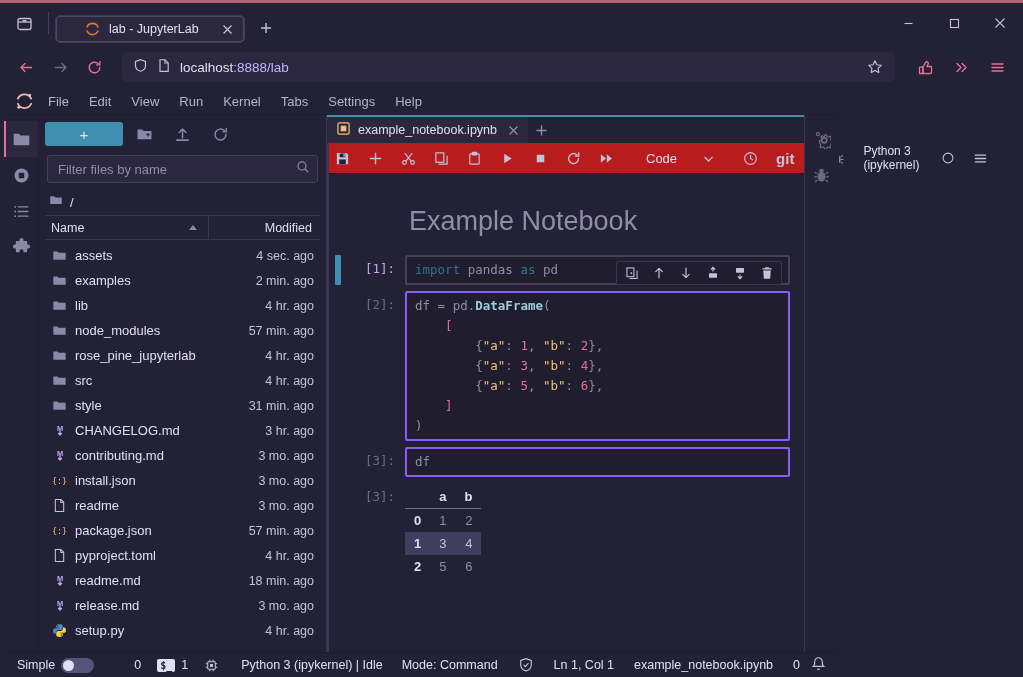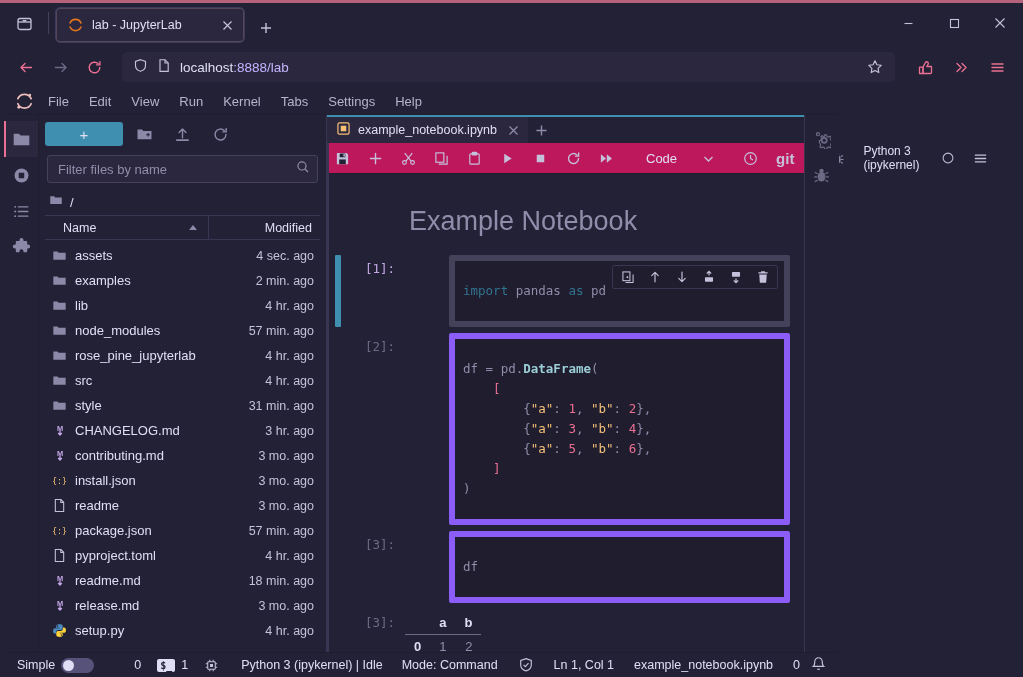--- a/index.html
+++ b/index.html
@@ -24,22 +24,22 @@
   }
   .tb-left { display:flex; align-items:center; height:46px; padding-left: 6px; }
   .firefox-list-btn {
     width: 36px; height: 32px; display:flex; align-items:center; justify-content:center;
     border-radius:4px; cursor:pointer;
   }
   .vert-sep { width:1px; height:22px; background:#44415a; margin: 0 6px; align-self:center; }
 
   .tabstrip { display:flex; align-items:flex-end; height:46px; flex:1; padding-bottom: 3px; }
   .btab {
-    height: 36px; min-width: 190px; max-width: 230px; display:flex; align-items:center;
-    gap:9px; padding: 0 8px 0 11px; border-radius:5px;
+    height: 28px; min-width: 190px; max-width: 230px; display:flex; align-items:center;
+    gap:9px; padding: 0 8px 0 28px; border-radius:5px;
     background: #2a273f; border: 1px solid #3e3a5c;
     box-shadow: inset 0 0 0 1px rgba(235,188,186,0.22);
     cursor: pointer;
   }
   .btab-favicon { width:16px; height:16px; flex:0 0 16px; display:flex; align-items:center; justify-content:center;}
   .btab-title { font-size: 12.5px; color:#e0def4; white-space:nowrap; overflow:hidden; text-overflow:ellipsis; flex:1; }
   .btab-close { width:18px; height:18px; display:flex;align-items:center;justify-content:center; border-radius:3px; cursor:pointer;}
   .newtab-btn { width:30px; height:30px; display:flex;align-items:center;justify-content:center; border-radius:4px; margin-left:6px; cursor:pointer;}
 
   .win-ctrls { display:flex; align-items:center; height:46px; }
@@ -106,21 +106,21 @@
   }
   #fb-filter input::placeholder { color:#908caa; }
 
   #fb-breadcrumb { height:26px; display:flex;align-items:center;gap:7px;padding: 0 10px; cursor:pointer;}
   .bc-text { font-size:13px;color:#e0def4; }
 
   #fb-header {
     height: 25px; display:flex; align-items:center; border-top:1px solid #393552;
     border-bottom:1px solid #393552; margin: 0 6px; font-size:12.5px; color:#e0def4;
   }
-  .fb-col-name { flex:1; display:flex; align-items:center; gap:16px; padding-left: 6px; cursor:pointer; height:100%;margin-left:12px;}
+  .fb-col-name { flex:1; display:flex; align-items:center; gap:16px; padding-left: 6px; cursor:pointer; height:100%;}
   .fb-col-mod { width: 112px; text-align:right; padding-right: 8px; cursor:pointer;
      border-left:1px solid #393552; height:100%; display:flex;align-items:center;justify-content:flex-end;}
 
   #fb-list { flex:1; overflow:hidden; padding-top:3px; }
   .fb-row {
     height: 25px; display:flex; align-items:center; font-size:13px; color:#e0def4;
     padding-left: 12px; cursor:pointer;
   }
   .fb-icon { width:17px; flex:0 0 17px; display:flex;align-items:center;justify-content:center; margin-right:7px;}
   .fb-name { flex:1; white-space:nowrap; overflow:hidden; text-overflow:ellipsis; }
@@ -133,21 +133,21 @@
   #nb-tabbar { height:28px; background:#232136; display:flex; align-items:flex-end; position:relative;}
   #nb-tabbar::before{content:"";position:absolute;left:0;right:0;top:0;height:2px;background:#3e8fb0;}
   .nbtab {
     height:26px; display:flex;align-items:center; gap:8px; padding: 0 7px 0 10px;
     background:#2a273f; font-size:12.5px;color:#e0def4; cursor:pointer;
   }
   .nbtab-close{width:16px;height:16px;display:flex;align-items:center;justify-content:center;cursor:pointer;}
   .nb-addtab{width:26px;height:26px;display:flex;align-items:center;justify-content:center;cursor:pointer;}
 
   #nb-toolbar {
-    height: 31px; background:#be185d; display:flex; align-items:center;
+    height: 31px; background:#b91c1c; display:flex; align-items:center;
     padding: 0 8px; gap:18px; border-bottom:1px solid #1f1d2e;
   }
   .tb-icon { width:26px;height:24px;display:flex;align-items:center;justify-content:center;border-radius:3px;cursor:pointer;}
   .celltype-select {
     display:flex;align-items:center; gap:26px; height:24px; padding: 0 5px 0 8px;
     font-size:13px; color:#e0def4; cursor:pointer; border-radius:3px; margin-left:6px;
   }
   .tb-flex{flex:1;}
   .kernel-name{font-size:12px;color:#e0def4;padding-right:4px;}
 
@@ -160,23 +160,23 @@
   .cell { display:flex; position:relative; margin-bottom: 6px; padding-left: 6px;}
   .cell-bar { width: 6px; flex:0 0 6px; margin-right: 0px; }
   .cell.active .cell-bar { background:#3e8fb0; border-radius:1px; }
   .prompt {
     width: 64px; flex:0 0 64px; text-align:right; padding-right: 10px;
     font-family:"DejaVu Sans Mono", monospace; font-size:12.5px; padding-top: 6px;
   }
   .prompt.exec { color:#c4a7e7; }
   .prompt.dim { color:#6e6a86; }
   .cell-input {
-    flex:1; background:#1f1d2e; border:6px solid #8b5cf6; border-radius:2px;
+    flex:1; background:#1f1d2e; border:2px solid #8b5cf6; border-radius:2px;
     font-family:"DejaVu Sans Mono", monospace; font-size:12.5px; line-height:20px;
-    padding: 20px 8px; color:#e0def4; white-space:pre; position:relative; min-height:28px;margin-left:44px;
+    padding: 3px 8px; color:#e0def4; white-space:pre; position:relative; min-height:28px;
   }
   .cell.active .cell-input { border-color:#44415a; }
   .cell-toolbar {
     position:absolute; right: 6px; top: 4px; display:flex; align-items:center; gap: 2px;
     background:#1f1d2e; border:1px solid #393552; border-radius:2px; padding: 0 2px;
   }
   .ct-btn{width:25px;height:22px;display:flex;align-items:center;justify-content:center;cursor:pointer;border-radius:2px;}
 
   
   .k  { color:#31748f; }        

